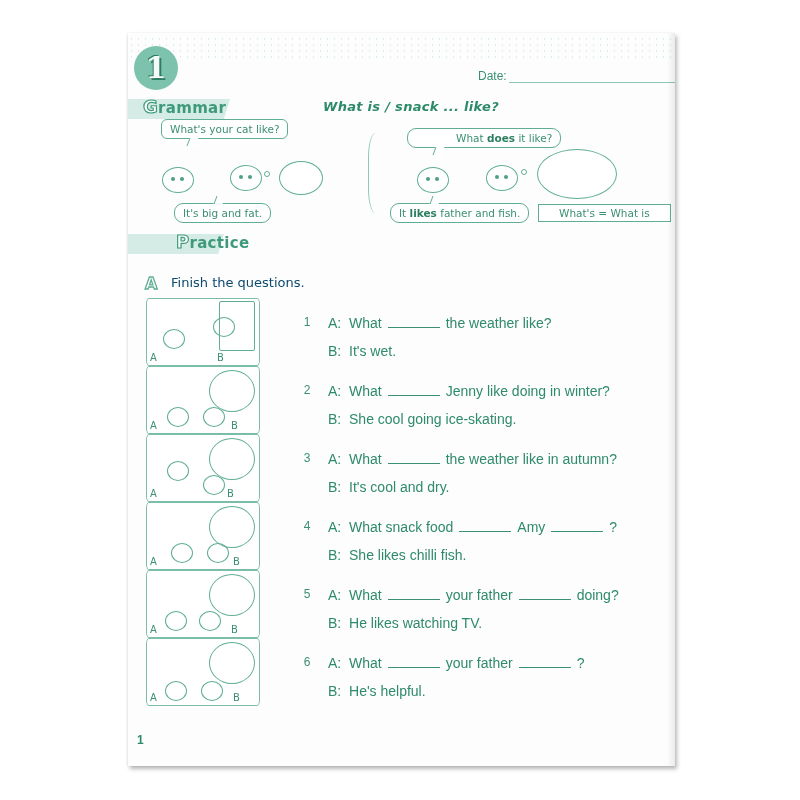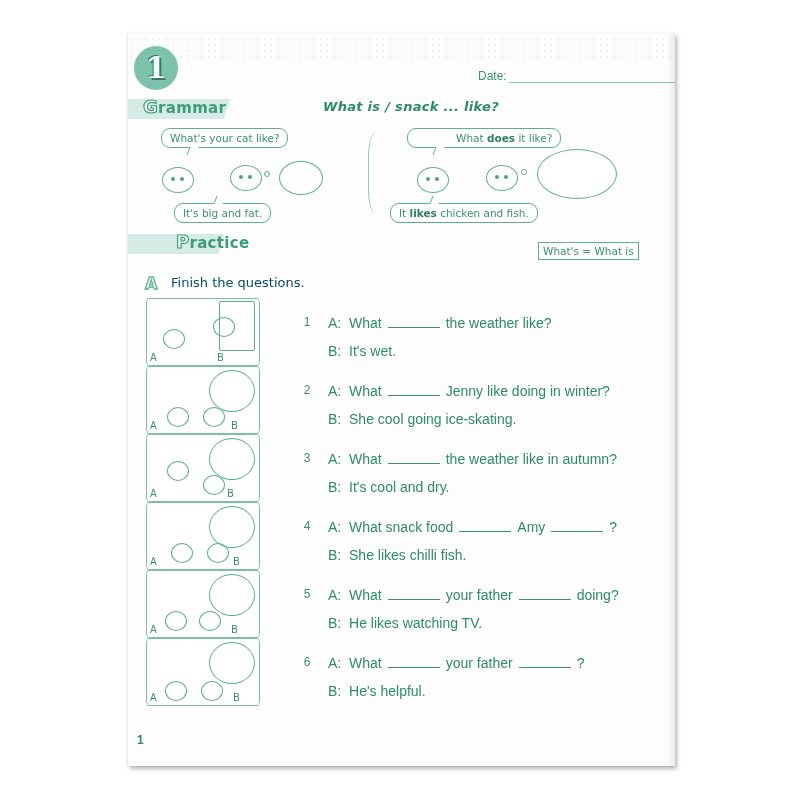--- a/index.html
+++ b/index.html
@@ -61,21 +61,21 @@
   }
   .bubble b { color: #2d7f61; }
   .tail-up::before, .tail-down::before {
     content: ""; position: absolute; width: 8px; height: 8px; background: #fff;
     border-left: 1.3px solid #5fae93; transform: skewX(-20deg);
   }
   .tail-down::before { left: 26px; bottom: -8px; border-left: 1.3px solid #5fae93; }
   .tail-up::before { left: 40px; top: -8px; }
   .boxed {
     position: absolute; border: 1.3px solid #5fae93; font-family: "DejaVu Sans", sans-serif;
-    font-size: 10.5px; color: #3b8f72; padding: 2px 4px; background: #fff; margin-top: 38px;
+    font-size: 10.5px; color: #3b8f72; padding: 2px 20px; background: #fff;
   }
   .face {
     position: absolute; width: 30px; height: 24px; border: 1.3px solid #5fae93; border-radius: 50%;
     background: #fff;
   }
   .face::before, .face::after {
     content: ""; position: absolute; top: 9px; width: 4px; height: 4px; border-radius: 50%; background: #4f9f84;
   }
   .face::before { left: 8px; } .face::after { left: 17px; }
   .thought {
@@ -143,42 +143,42 @@
 
   <div class="date">Date:</div>
   <div class="date-line"></div>
 
   <div class="section-band" style="left:0; top:66px; width:102px;"></div>
   <div class="section-label" style="left:15px; top:63px;">
     <span class="cap">G</span><span>rammar</span>
   </div>
   <div class="grammar-title">What is / snack ... like?</div>
 
-  <div class="bubble tail-down" style="left:33px; top:95px;">
+  <div class="bubble tail-down" style="left:33px; top:86px;border-radius:6px;">
     <span>What's your cat like?</span>
   </div>
   <div class="face" style="left:34px; top:134px;"></div>
   <div class="face" style="left:102px; top:132px;"></div>
   <div class="thought" style="left:136px; top:138px; width:4px; height:4px;"></div>
   <div class="thought" style="left:151px; top:128px; width:42px; height:32px;"></div>
   <div class="bubble tail-up" style="left:46px; top:170px;">
     <span>It's big and fat.</span>
   </div>
 
   <div class="brace"></div>
 
   <div class="bubble tail-down" style="left:279px; top:95px;padding-left:48px;">
     <span>What </span><b>does</b><span> it like?</span>
   </div>
   <div class="face" style="left:289px; top:134px;"></div>
   <div class="face" style="left:358px; top:132px;"></div>
   <div class="thought" style="left:393px; top:136px; width:4px; height:4px;"></div>
   <div class="thought" style="left:409px; top:116px; width:78px; height:48px;"></div>
   <div class="bubble tail-up" style="left:262px; top:170px;">
-    <span>It </span><b>likes</b><span> chicken and fish.</span>
+    <span>It </span><b>likes</b><span> father and fish.</span>
   </div>
   <div class="boxed" style="left:410px; top:171px;">What's = What is</div>
 
   <div class="section-band" style="left:0; top:201px; width:96px;"></div>
   <div class="section-label" style="left:15px; top:198px;margin-left:33px;">
     <span class="cap">P</span><span>ractice</span>
   </div>
 
   <div class="ex-letter">A</div>
   <div class="ex-instr">Finish the questions.</div>

